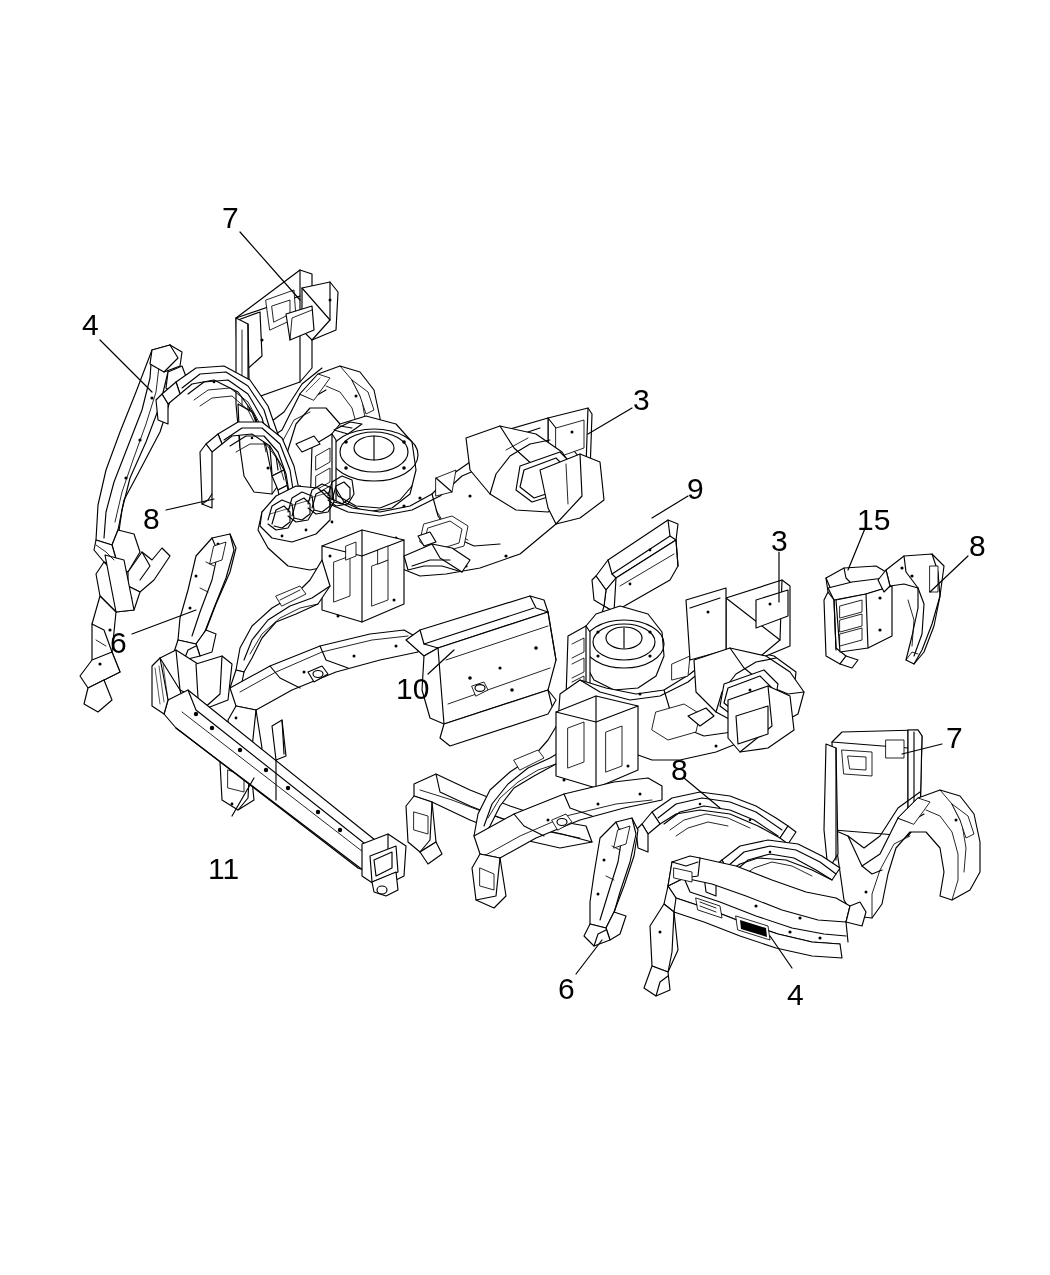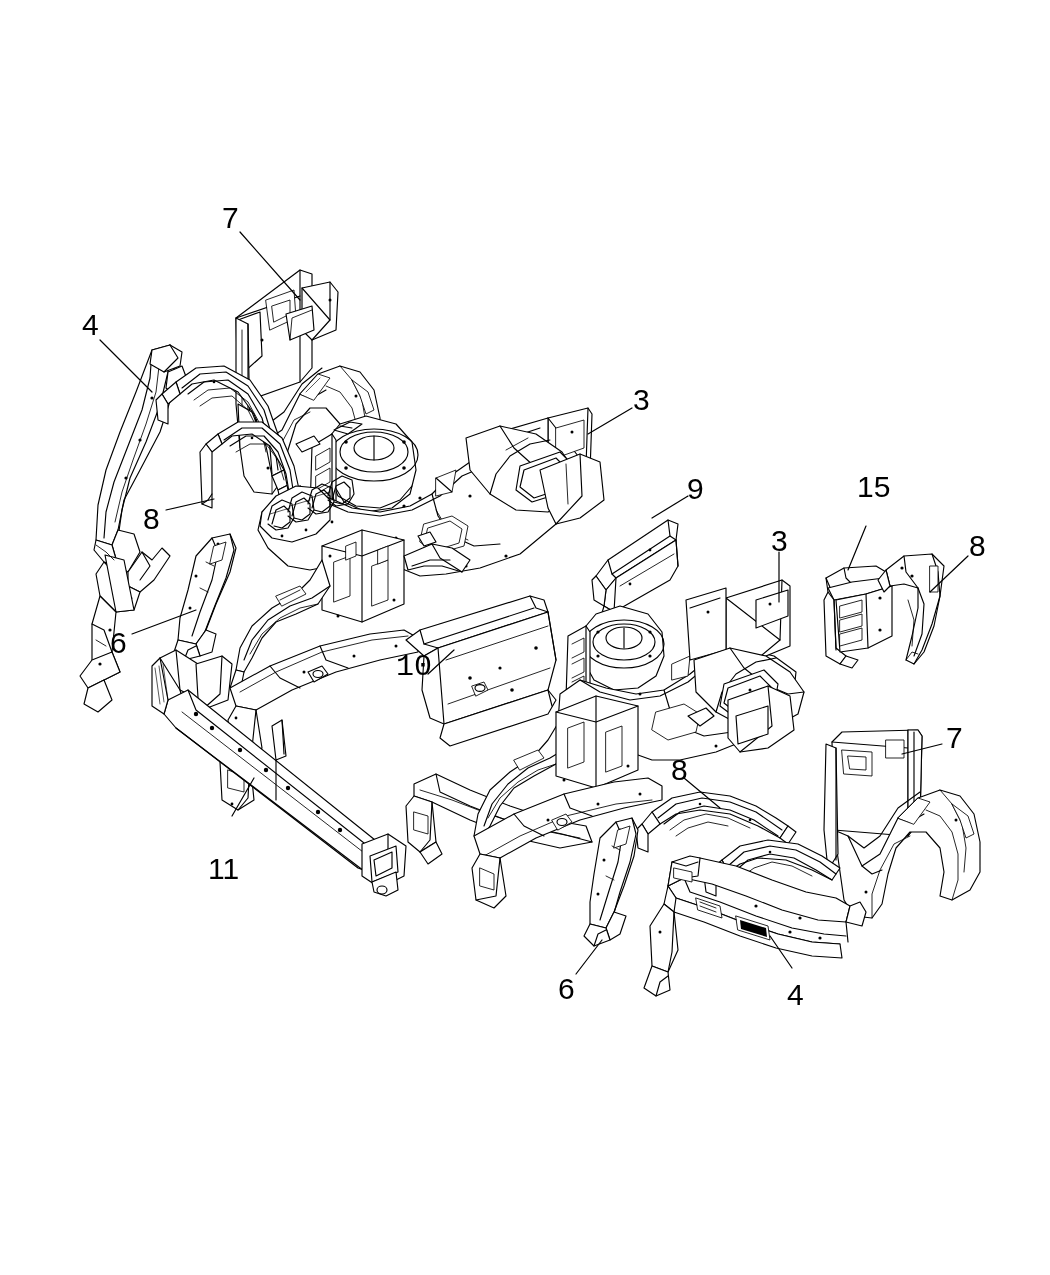--- a/index.html
+++ b/index.html
@@ -576,24 +576,24 @@
       <path class="leader" d="M576,974 L602,940"></path>
       <path class="leader" d="M792,968 L770,936"></path>
     </g>
   </svg>
 
   <div class="callout" style="left:222px;top:203px;">7</div>
   <div class="callout" style="left:82px;top:310px;">4</div>
   <div class="callout" style="left:633px;top:385px;">3</div>
   <div class="callout" style="left:143px;top:504px;">8</div>
   <div class="callout" style="left:687px;top:474px;">9</div>
-  <div class="callout" style="left:857px;top:472px;">15</div>
+  <div class="callout" style="left:857px;top:505px;">15</div>
   <div class="callout" style="left:771px;top:526px;">3</div>
   <div class="callout" style="left:969px;top:531px;">8</div>
   <div class="callout" style="left:110px;top:628px;">6</div>
-  <div class="callout" style="left:396px;top:652px;font-family:Liberation Mono, monospace;">10</div>
+  <div class="callout" style="left:396px;top:674px;">10</div>
   <div class="callout" style="left:208px;top:854px;">11</div>
   <div class="callout" style="left:946px;top:723px;">7</div>
   <div class="callout" style="left:671px;top:755px;">8</div>
   <div class="callout" style="left:558px;top:974px;">6</div>
   <div class="callout" style="left:787px;top:980px;">4</div>
 
 </div>
 
 </body></html>

